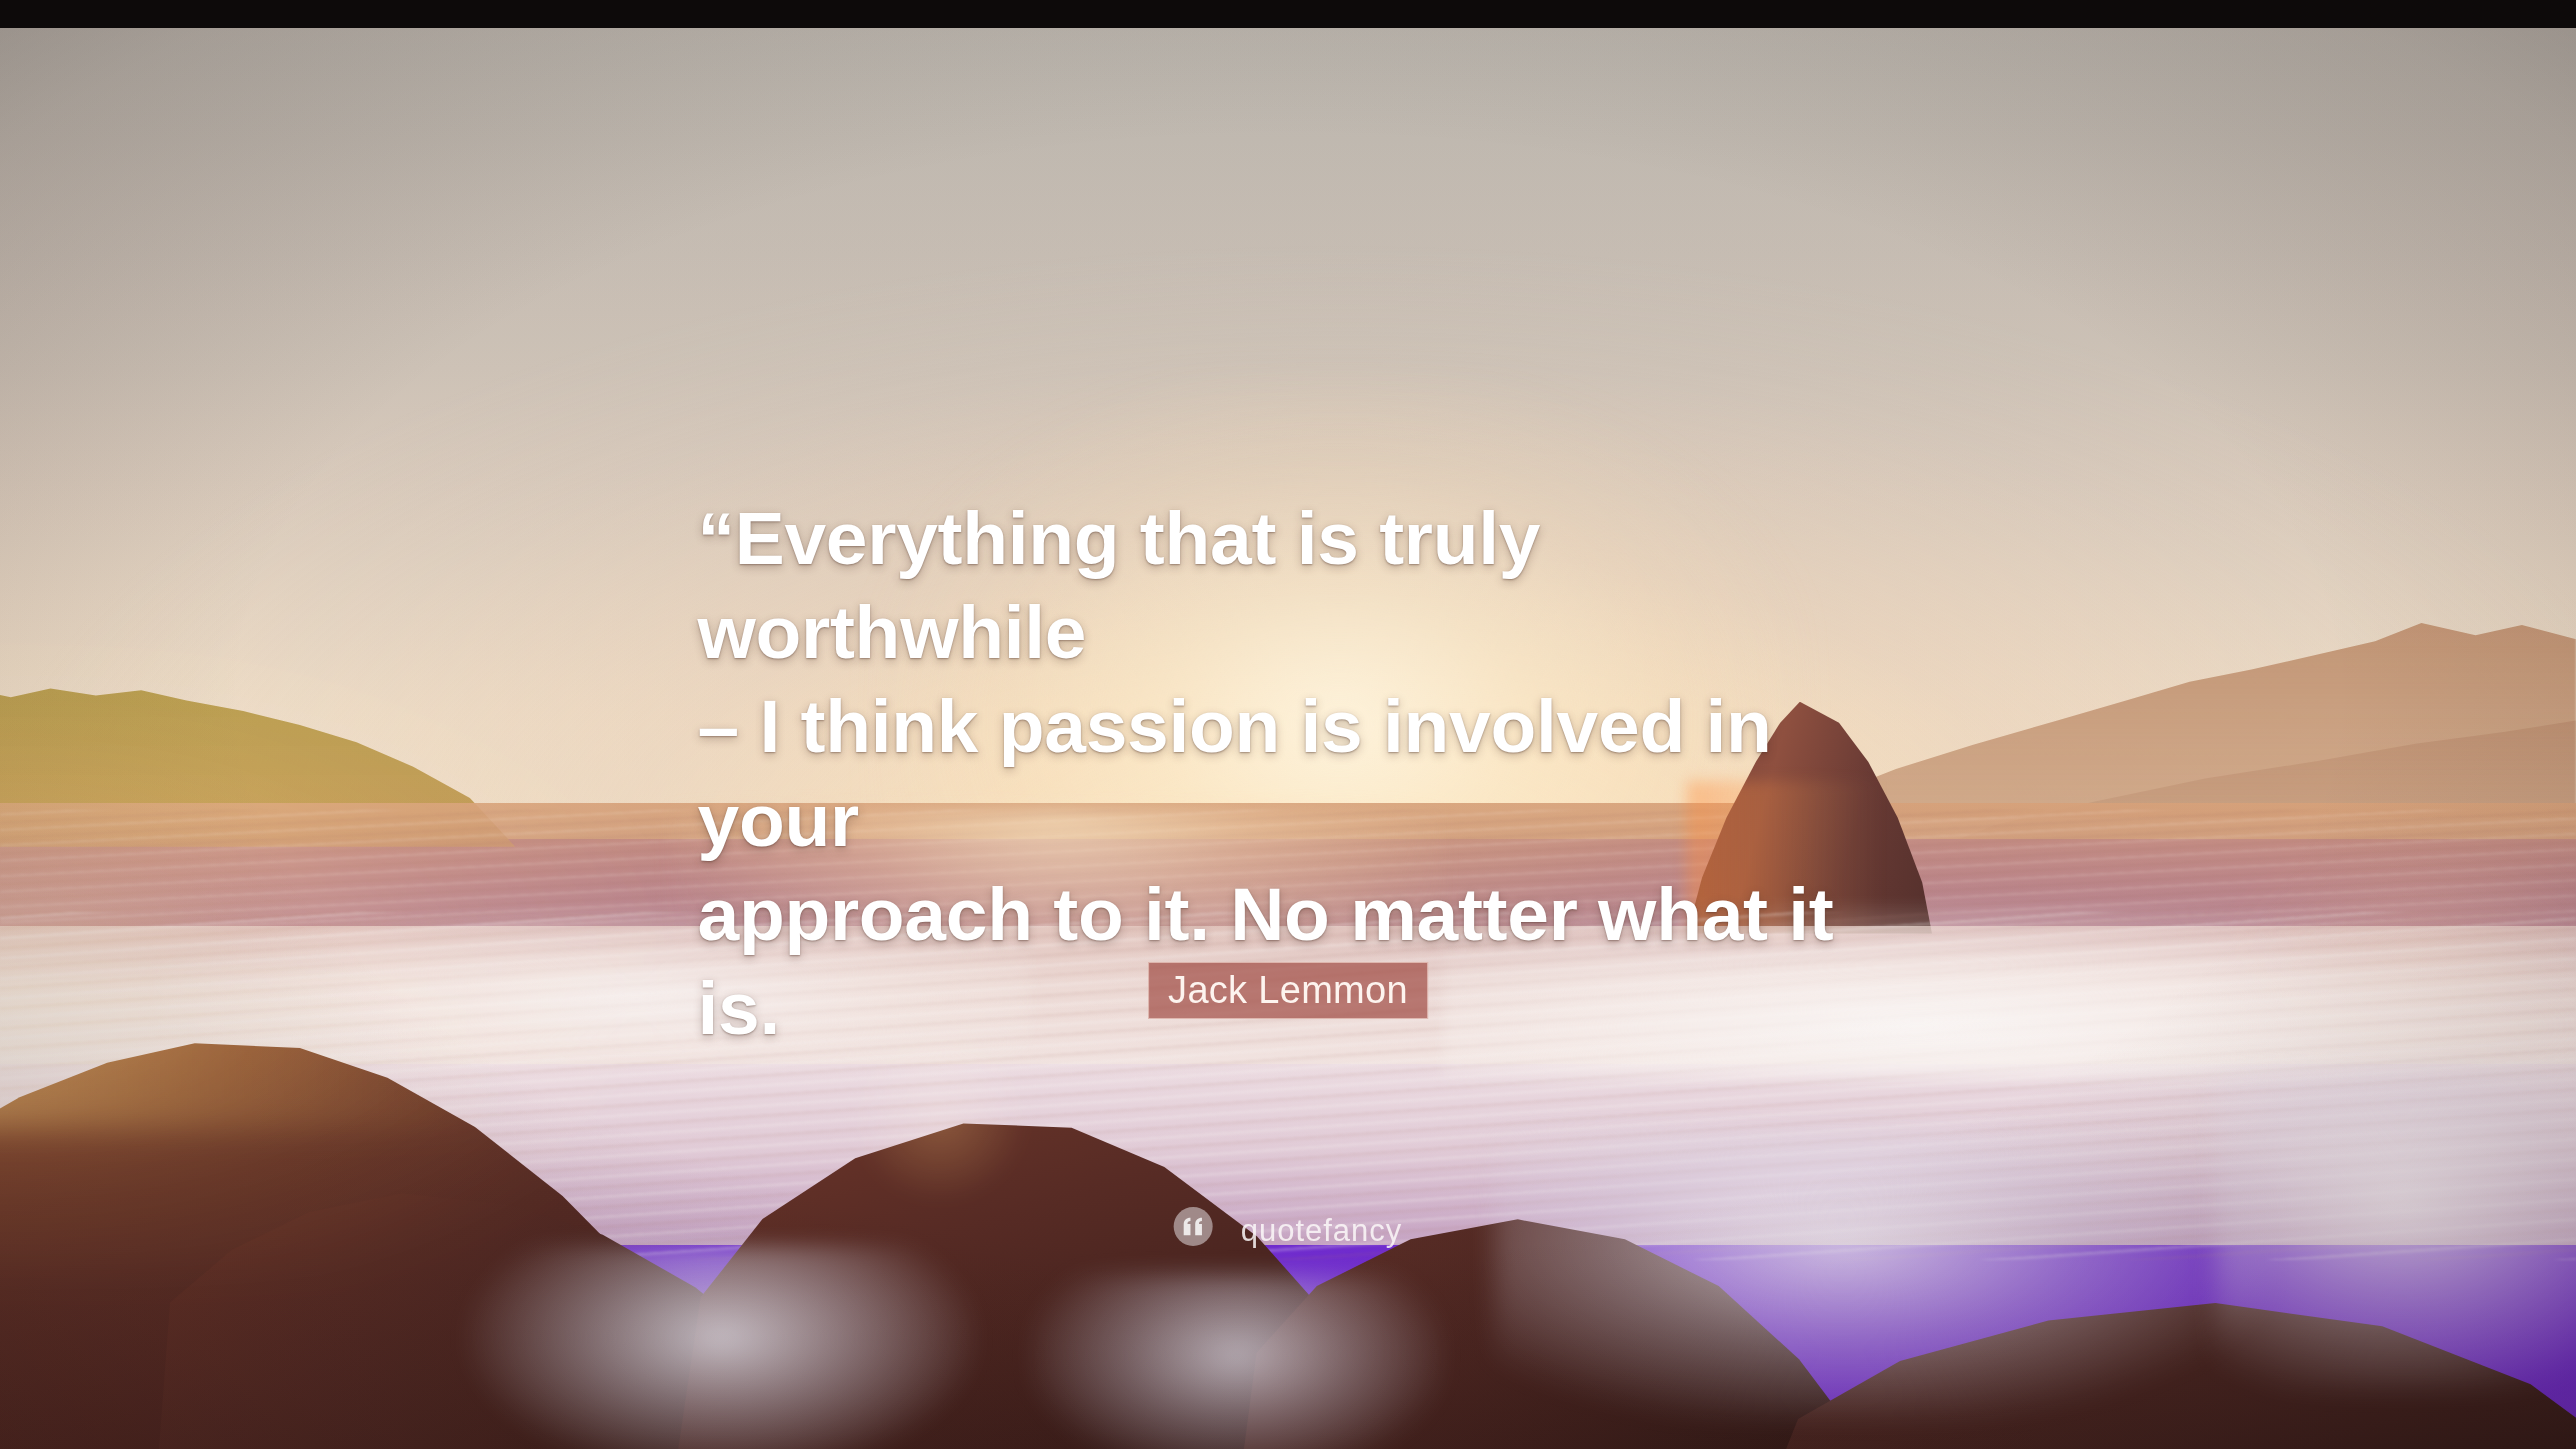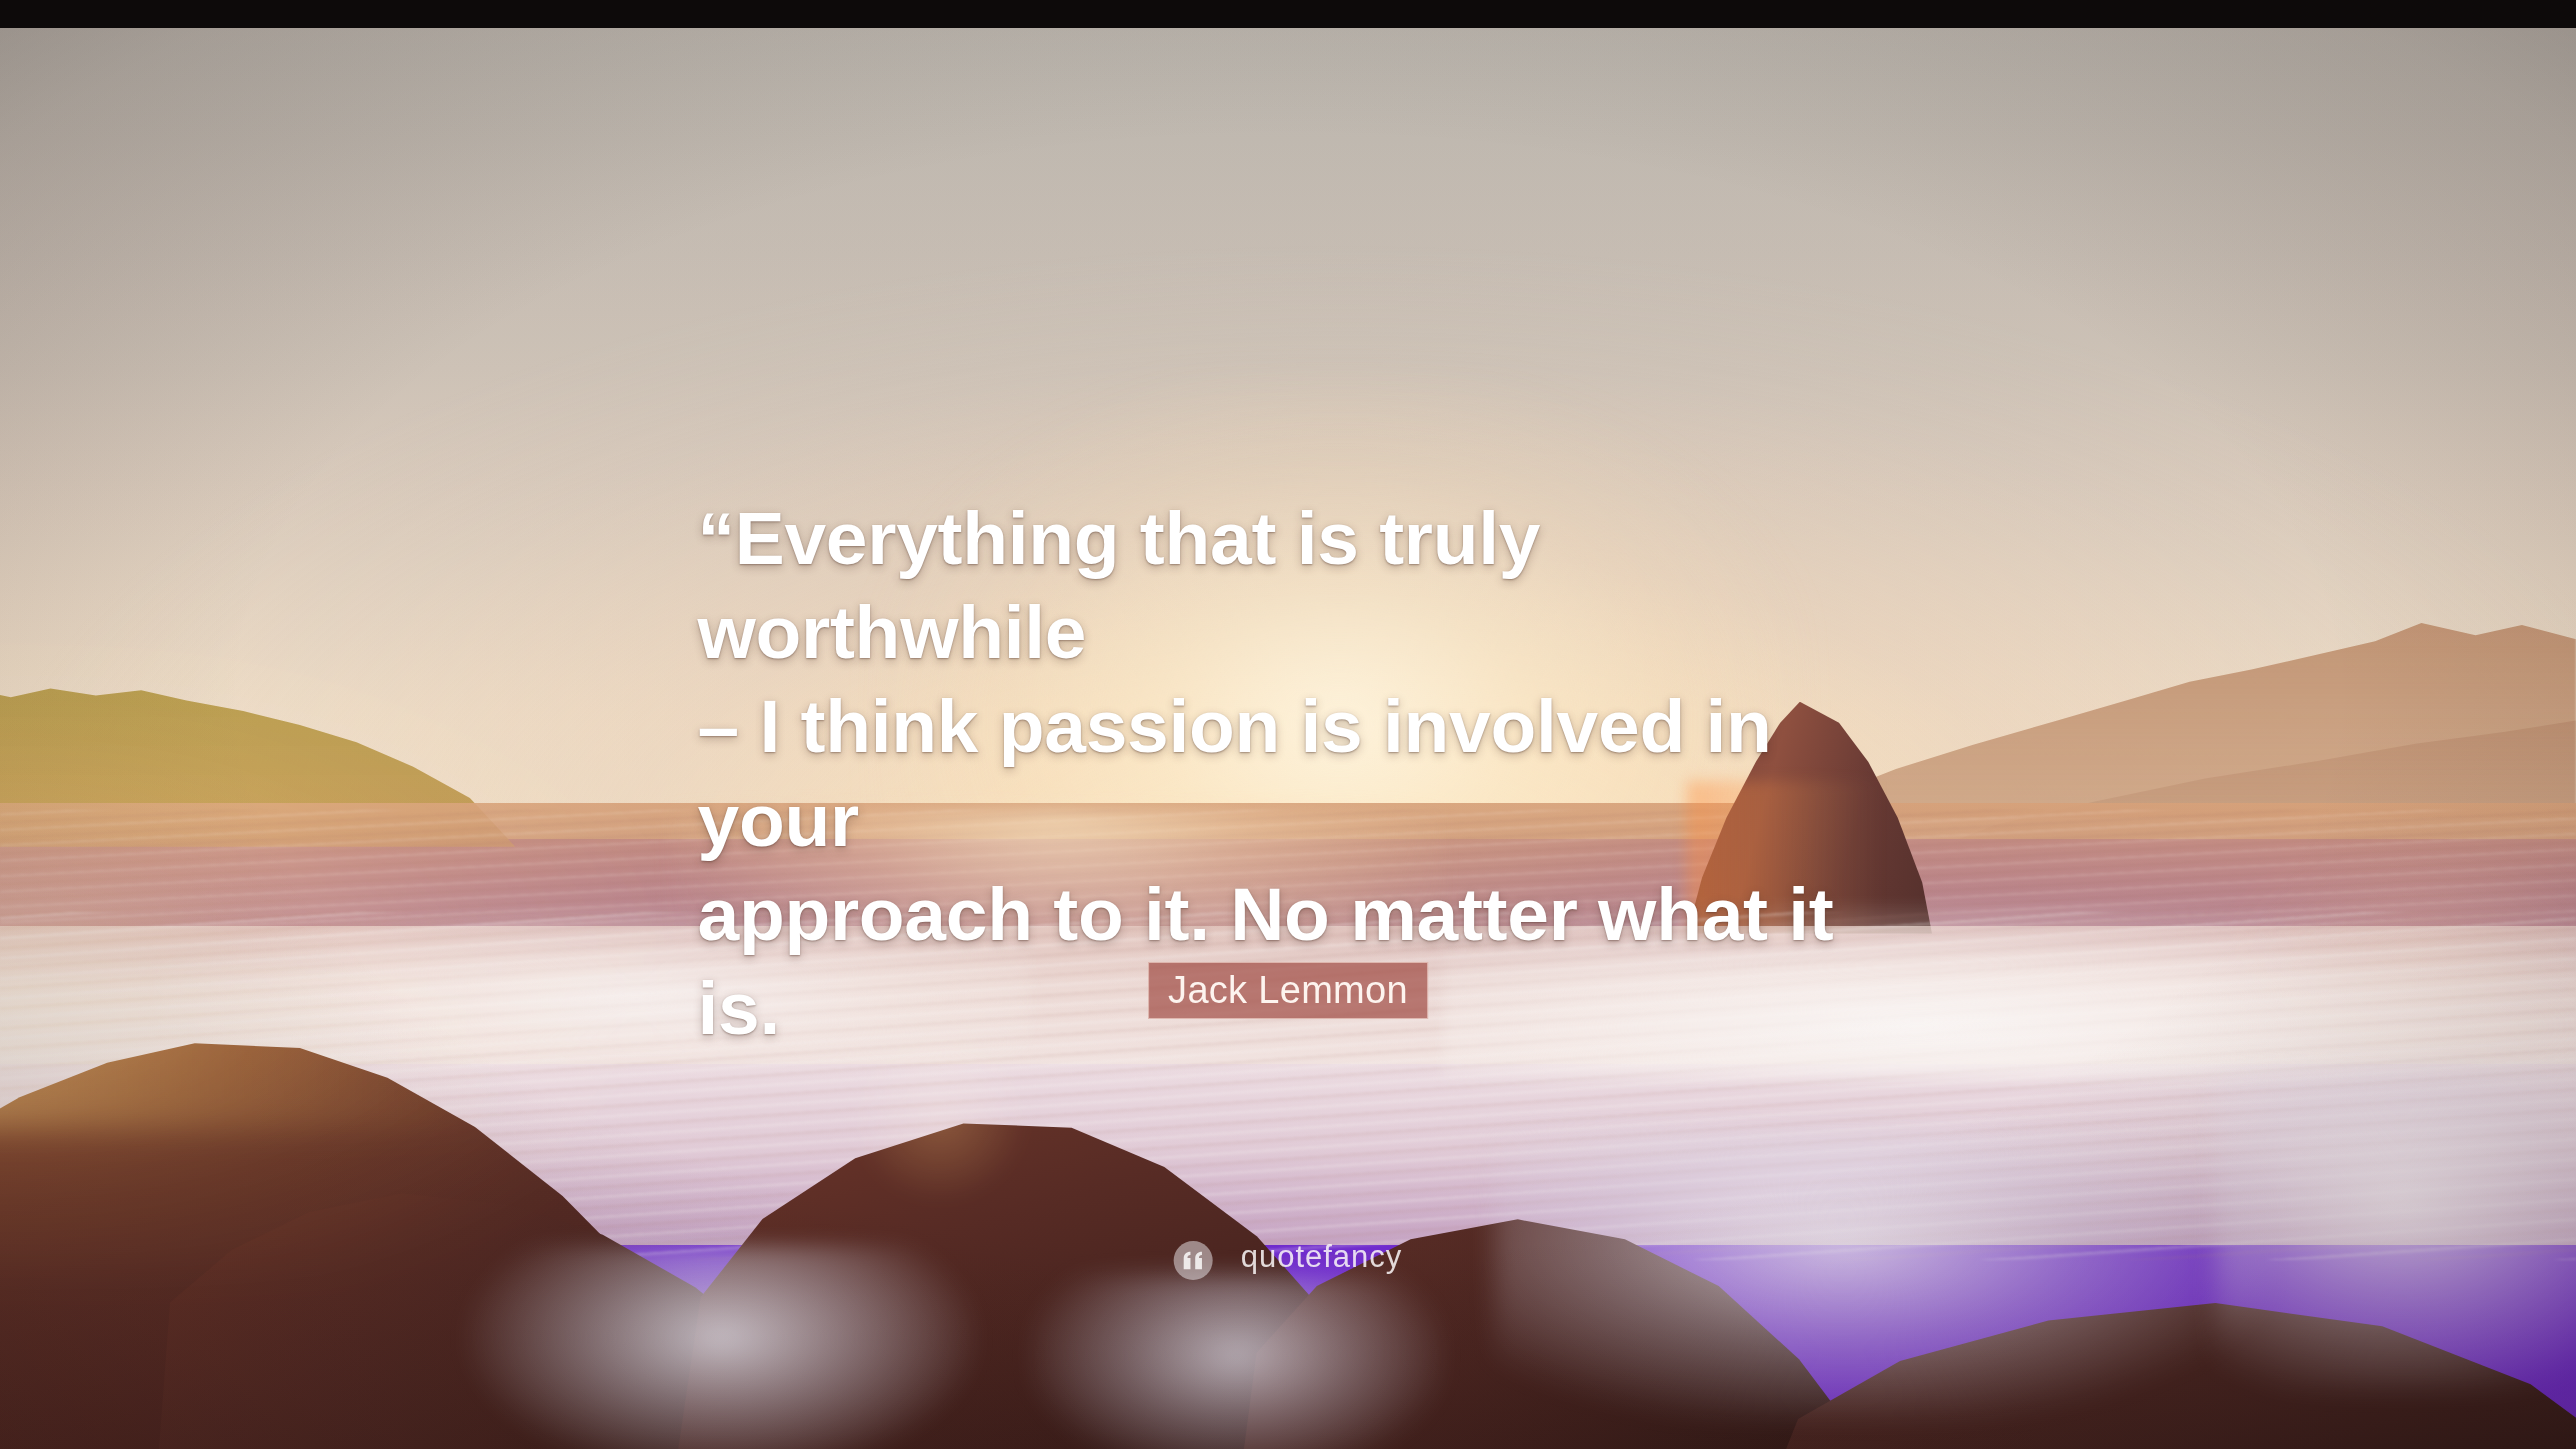--- a/index.html
+++ b/index.html
@@ -353,24 +353,24 @@
     font-weight: 300;
     font-size: 38px;
     line-height: 1;
     letter-spacing: 0.3px;
     white-space: nowrap;
   }
 
   .watermark {
     position: absolute;
     left: 50%;
-    top: 1213px;
+    top: 1179px;
     transform: translateX(-50%);
     display: flex;
-    align-items: flex-start;
+    align-items: flex-end;
     gap: 28px;
     opacity: 0.92;
   }
   .wm-badge {
     width: 39px; height: 39px;
     border-radius: 50%;
     background: rgba(236,234,236,0.55);
     display: flex;
     align-items: center;
     justify-content: center;

